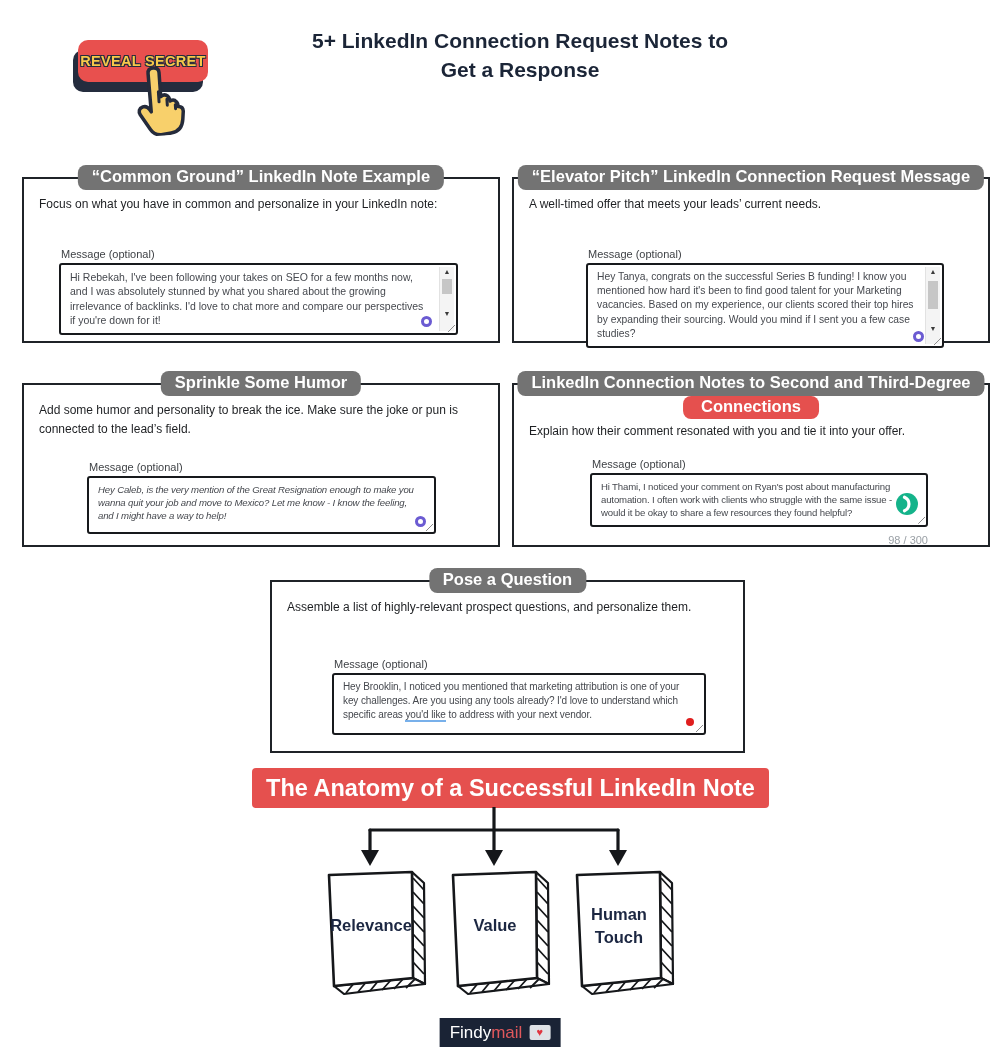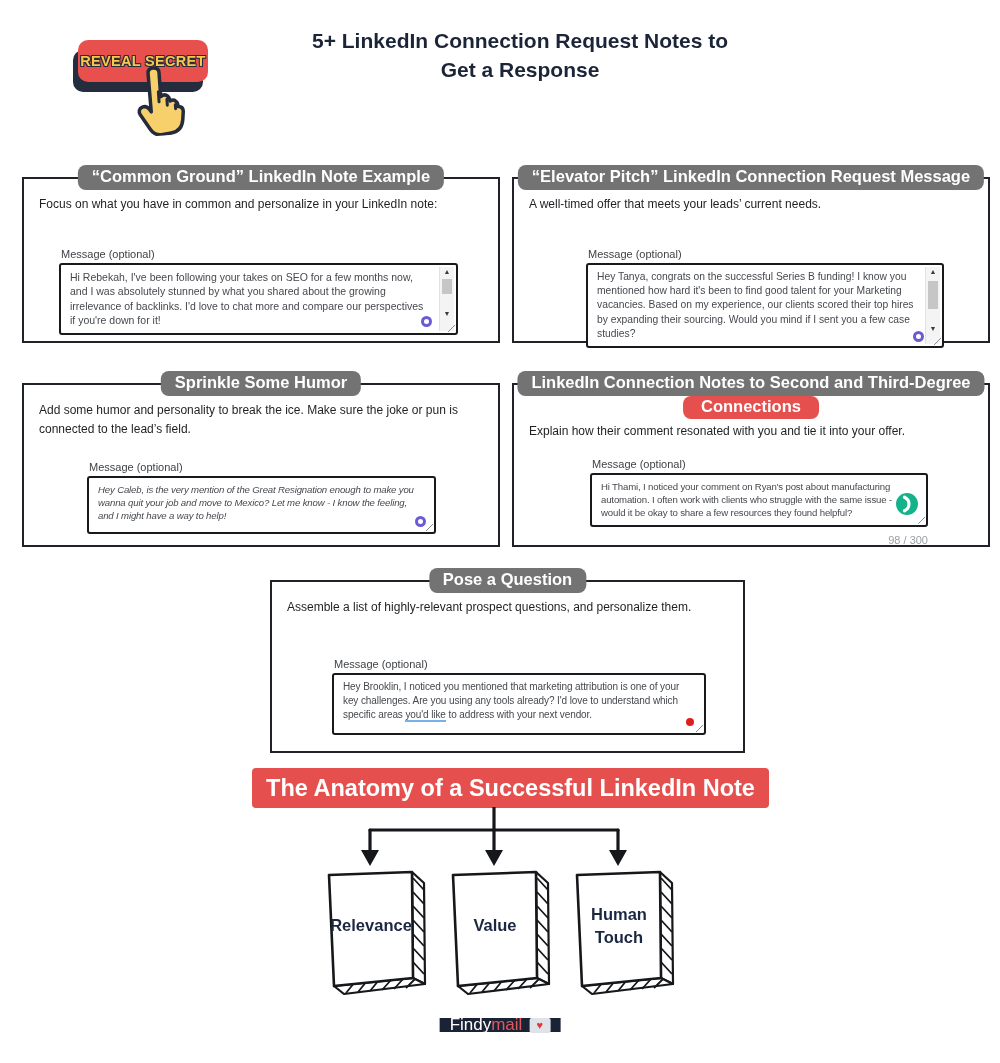--- a/index.html
+++ b/index.html
@@ -81,21 +81,21 @@
   .s1{ left:324px; } .s2{ left:448px; } .s3{ left:572px; }
   .slab-label{
     position:absolute; left:5px; top:10px; width:84px; height:104px;
     display:flex; align-items:center; justify-content:center; text-align:center;
     font-size:16.5px; font-weight:700; color:#1c2742; line-height:1.4;
   }
 
   
   .brand{
     position:absolute; left:50%; top:1018px; transform:translateX(-50%);
-    background:#1a2335; color:#fff; height:14px; padding:0 10px;
+    background:#1a2335; color:#fff; height:29px; padding:0 10px;
     display:flex; align-items:center; font-size:17px; font-weight:500;
   }
   .b2{ color:#e0585c; }
   .env{ margin-left:7px; width:21px; height:15px; background:#dfe2e6; border-radius:2px;
         display:flex; align-items:center; justify-content:center; }
   .heart{ color:#e0353f; font-size:11px; line-height:1; }
 </style>
 </head>
 <body>
 

